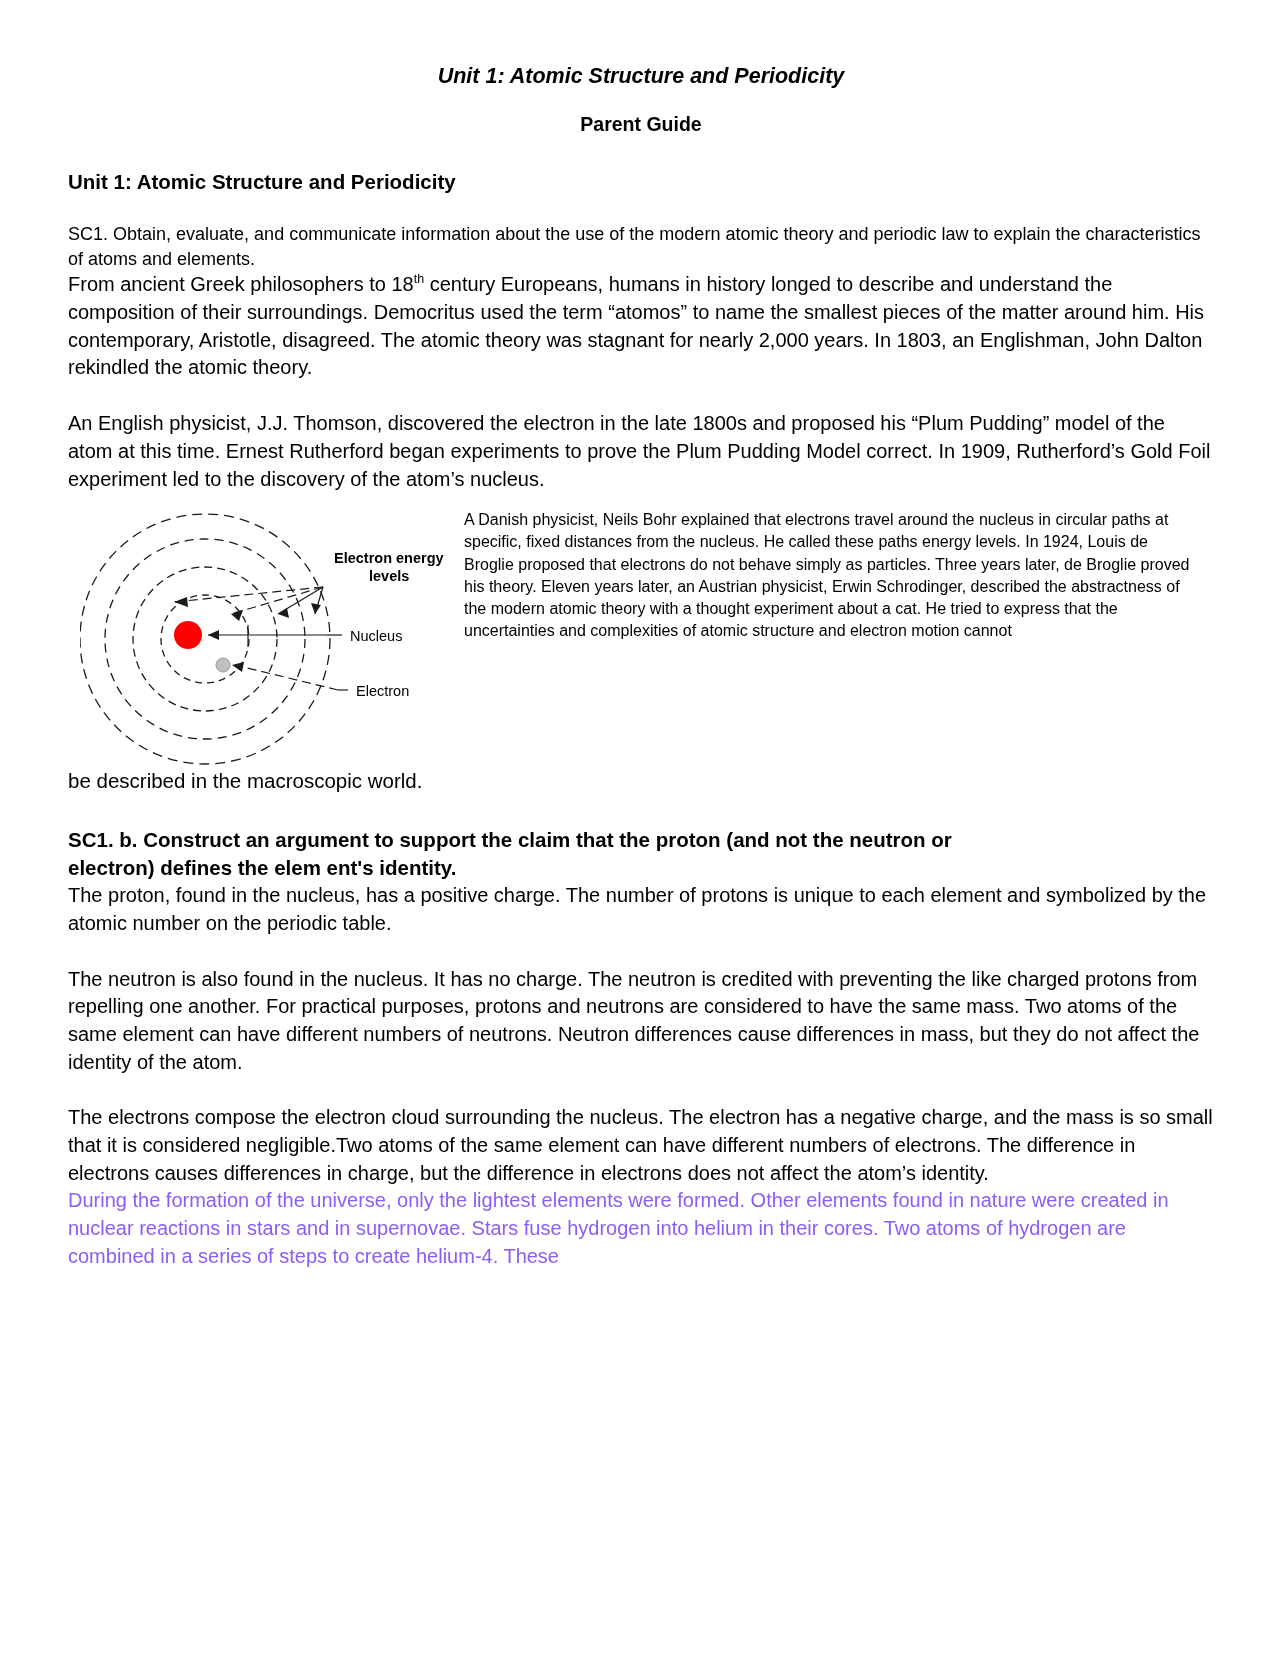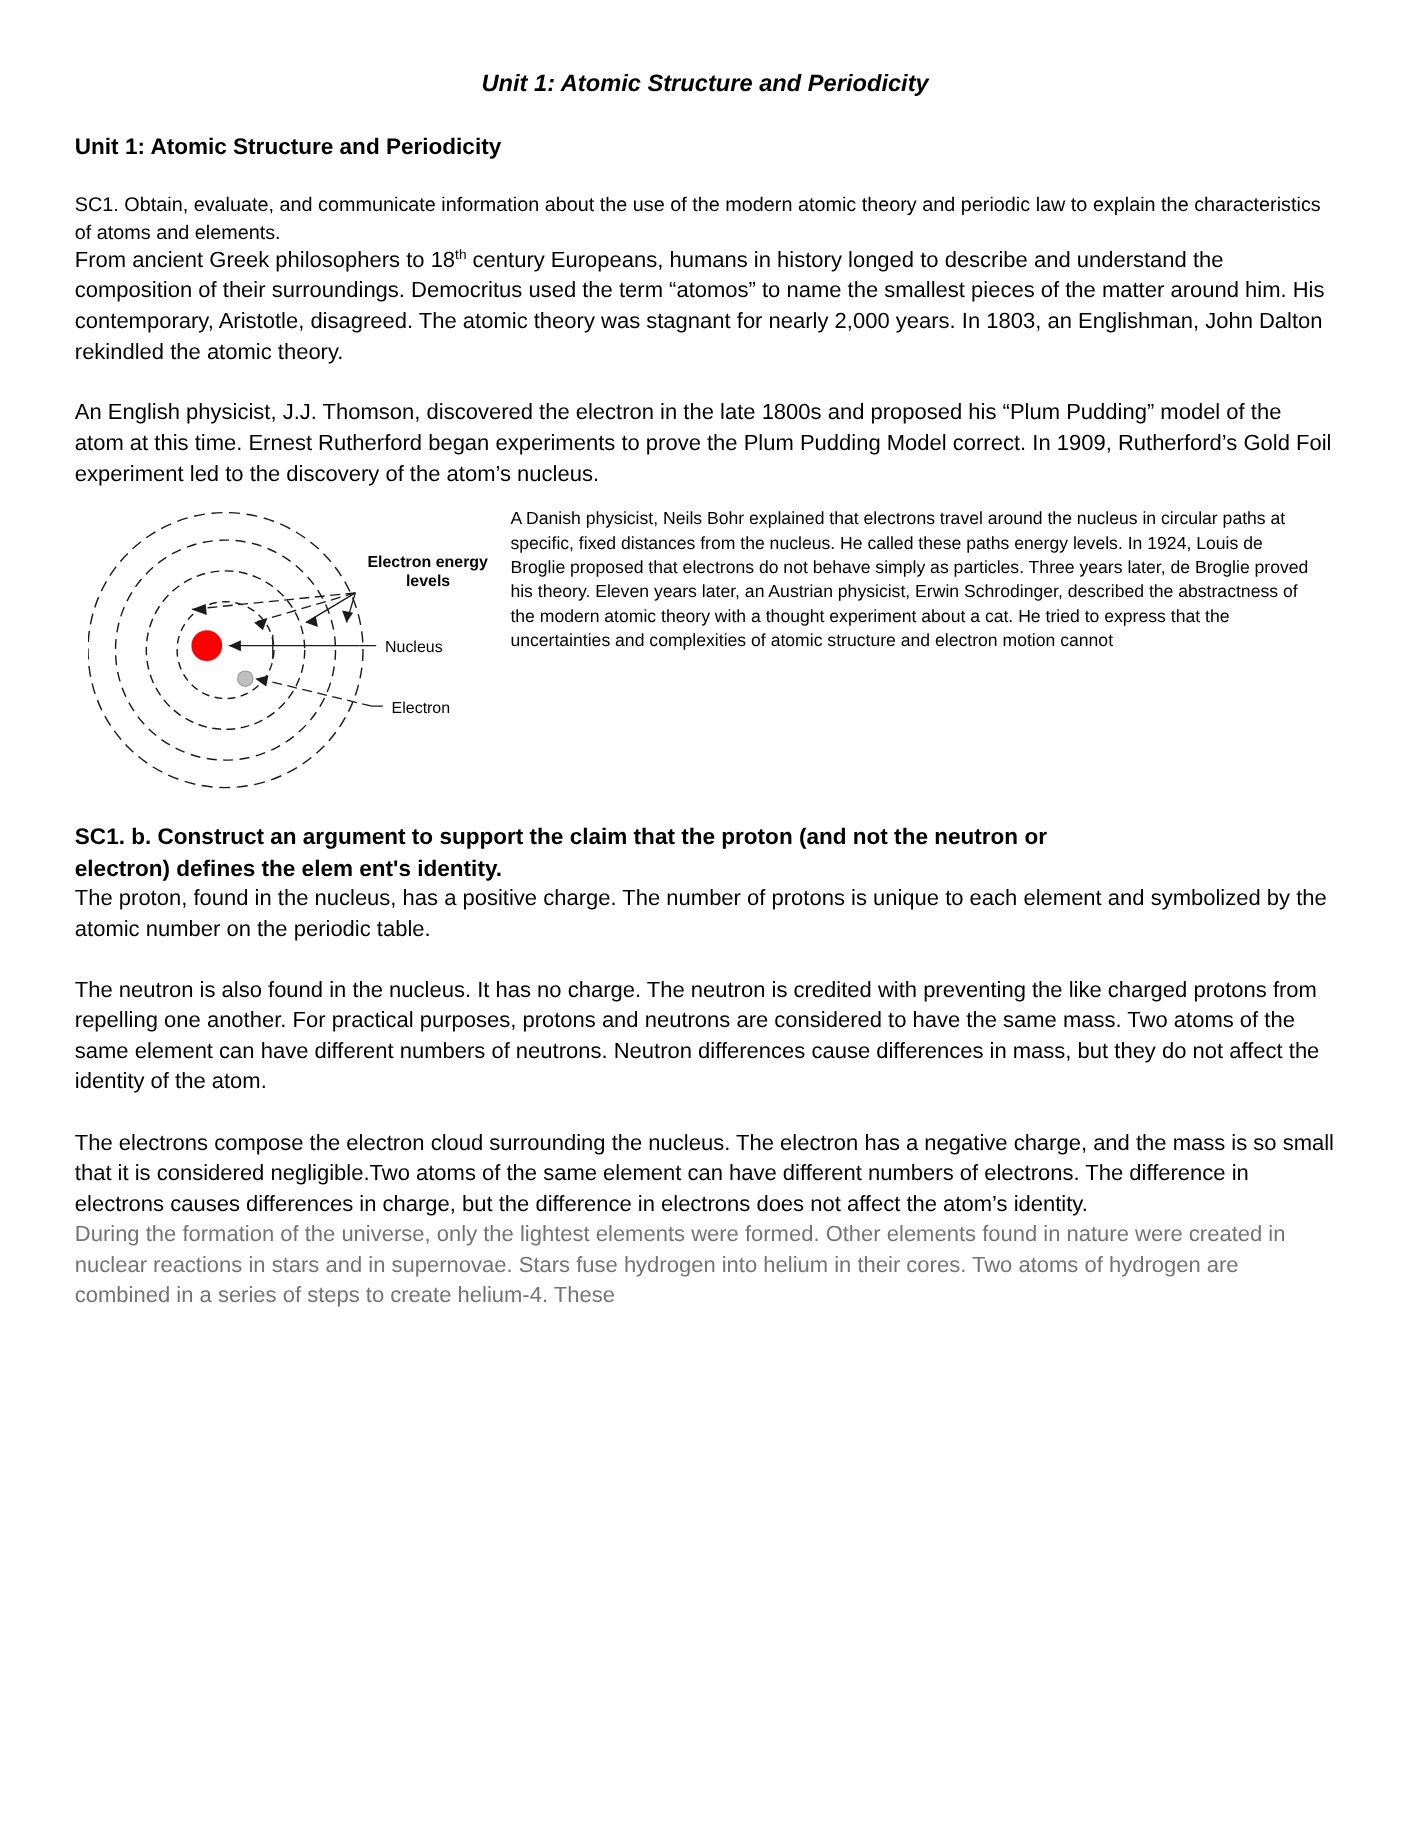--- a/index.html
+++ b/index.html
@@ -62,21 +62,21 @@
   .sub-standard-heading.tight { margin-top: 30px; }
 
   
   .body-par {
     font-size: 20px;
     line-height: 1.385;
     margin: 0;
     text-align: left;
   }
   .body-par.spaced { margin-top: 28px; }
-  .body-par.gray { color: #737373; }
+  .body-par.gray { color: #8b5cf6; }
 
   sup {
     font-size: 0.62em;
     vertical-align: super;
     line-height: 0;
   }
 
   
   .figure-wrap-block {
     margin-top: 2px;
@@ -106,20 +106,21 @@
     padding-top: 2px;
   }
 </style>
 </head>
 <body>
 
 <div class="page">
 
   <h1 class="doc-title">Unit 1: Atomic Structure and Periodicity</h1>
 
+  <h2 class="doc-subtitle">Parent Guide</h2>
 
   <h3 class="unit-heading">Unit 1: Atomic Structure and Periodicity</h3>
 
   <p class="standard-heading">SC1. Obtain, evaluate, and communicate information about the use of the modern atomic theory and periodic law to explain the characteristics of atoms and elements.</p>
 
 
   <p class="body-par"><span>From ancient Greek philosophers to 18</span><sup>th</sup><span> century Europeans, humans in history longed to describe and understand the composition of their surroundings. Democritus used the term “atomos” to name the smallest pieces of the matter around him. His contemporary, Aristotle, disagreed. The atomic theory was stagnant for nearly 2,000 years. In 1803, an Englishman, John Dalton rekindled the atomic theory.</span></p>
 
   <p class="body-par spaced">An English physicist, J.J. Thomson, discovered the electron in the late 1800s and proposed his “Plum Pudding” model of the atom at this time. Ernest Rutherford began experiments to prove the Plum Pudding Model correct. In 1909, Rutherford’s Gold Foil experiment led to the discovery of the atom’s nucleus.</p>
 
@@ -167,20 +168,21 @@
         <text class="fig-label" x="289" y="68" font-family="Liberation Sans, sans-serif" font-size="14.5" font-weight="bold" fill="#000000" id="lbl-energy-2">levels</text>
         <text class="fig-label" x="270" y="128" font-family="Liberation Sans, sans-serif" font-size="14.5" fill="#000000" id="lbl-nucleus">Nucleus</text>
         <text class="fig-label" x="276" y="183" font-family="Liberation Sans, sans-serif" font-size="14.5" fill="#000000" id="lbl-electron">Electron</text>
       </svg>
     </div>
 
     <p class="wrap-text">A Danish physicist, Neils Bohr explained that electrons travel around the nucleus in circular paths at specific, fixed distances from the nucleus. He called these paths energy levels.  In 1924, Louis de Broglie proposed that electrons do not behave simply as particles. Three years later, de Broglie proved his theory. Eleven years later, an Austrian physicist, Erwin Schrodinger, described the abstractness of the modern atomic theory with a thought experiment about a cat. He tried to express that the uncertainties and complexities of atomic structure and electron motion cannot</p>
 
     <div class="clearer"></div>
 
+    <p class="after-figure">be described in the macroscopic world.</p>
   </div>
 
   <p class="sub-standard-heading tight"><span>SC1. b. Construct an argument to support the claim that the proton (and not the neutron or</span><br><span>electron) defines the elem ent's identity.</span></p>
 
   <p class="body-par">The proton, found in the nucleus, has a positive charge. The number of protons is unique to each element and symbolized by the atomic number on the periodic table.</p>
 
   <p class="body-par spaced">The neutron is also found in the nucleus. It has no charge. The neutron is credited with preventing the like charged protons from repelling one another. For practical purposes, protons and neutrons are considered to have the same mass. Two atoms of the same element can have different numbers of neutrons. Neutron differences cause differences in mass, but they do not affect the identity of the atom.</p>
 
   <p class="body-par spaced">The electrons compose the electron cloud surrounding the nucleus. The electron has a negative charge, and the mass is so small that it is considered negligible.Two atoms of the same element can have different numbers of electrons. The difference in electrons causes differences in charge, but the difference in electrons does not affect the atom’s identity.</p>
 

